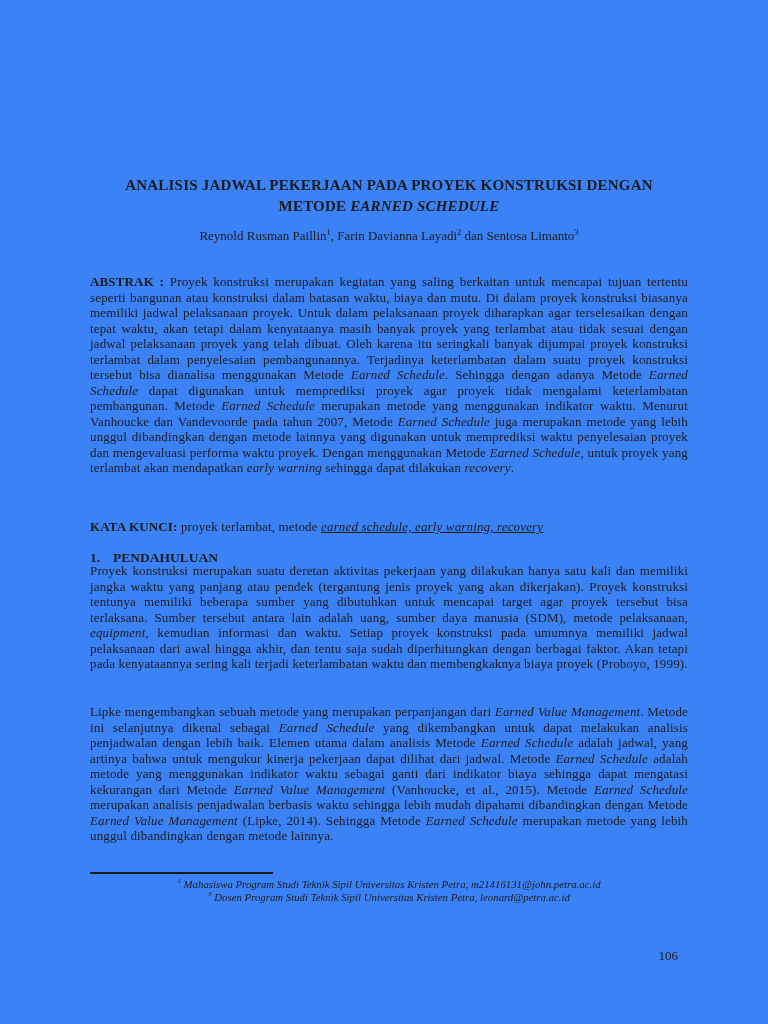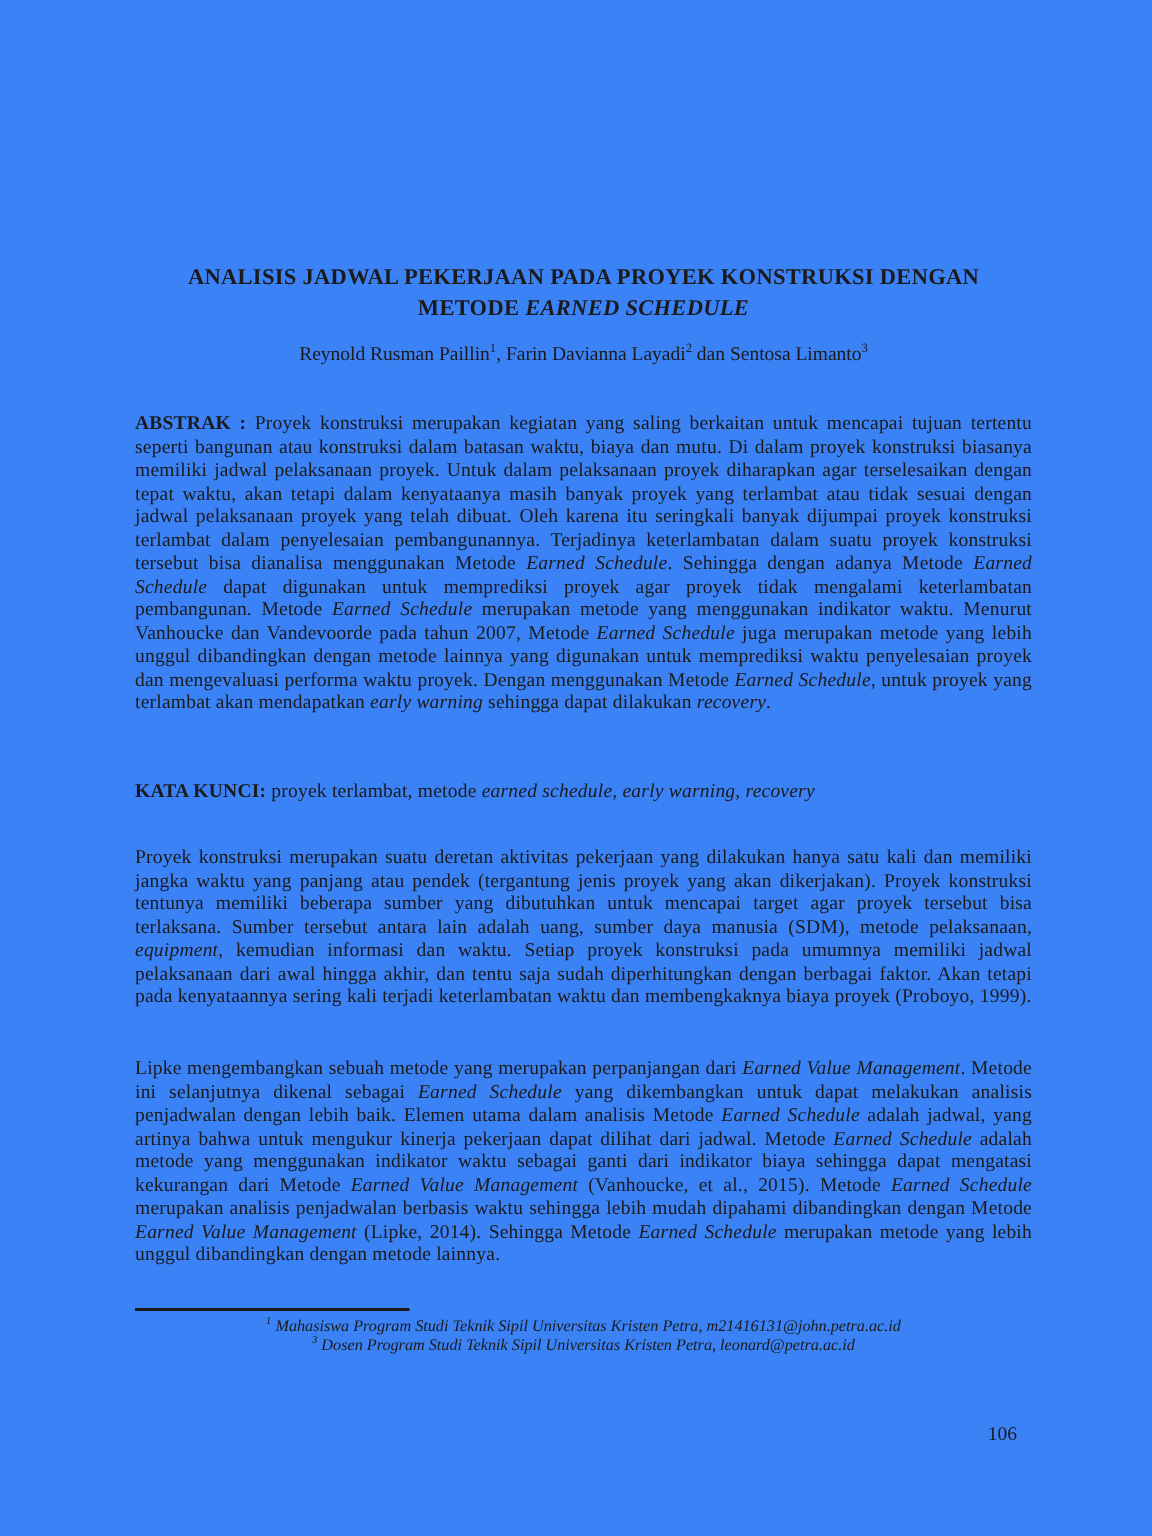--- a/index.html
+++ b/index.html
@@ -89,22 +89,25 @@
 
   <div class="block paper-title">
     <div><span>ANALISIS JADWAL PEKERJAAN PADA PROYEK KONSTRUKSI DENGAN</span></div>
     <div><span>METODE </span><span style="font-style: italic;">EARNED SCHEDULE</span></div>
   </div>
 
   <div class="block authors"><span>Reynold Rusman Paillin</span><sup>1</sup><span>, Farin Davianna Layadi</span><sup>2</sup><span> dan Sentosa Limanto</span><sup>3</sup></div>
 
   <div class="block body-text abstract"><span style="font-weight: bold;">ABSTRAK :</span><span> Proyek konstruksi merupakan kegiatan yang saling berkaitan untuk mencapai tujuan tertentu seperti bangunan atau konstruksi dalam batasan waktu, biaya dan mutu. Di dalam proyek konstruksi biasanya memiliki jadwal pelaksanaan proyek. Untuk dalam pelaksanaan proyek diharapkan agar terselesaikan dengan tepat waktu, akan tetapi dalam kenyataanya masih banyak proyek yang terlambat atau tidak sesuai dengan jadwal pelaksanaan proyek yang telah dibuat. Oleh karena itu seringkali banyak dijumpai proyek konstruksi terlambat dalam penyelesaian pembangunannya. Terjadinya keterlambatan dalam suatu proyek konstruksi tersebut bisa dianalisa menggunakan Metode </span><span style="font-style: italic;">Earned Schedule</span><span>. Sehingga dengan adanya Metode </span><span style="font-style: italic;">Earned Schedule</span><span> dapat digunakan untuk memprediksi proyek agar proyek tidak mengalami keterlambatan pembangunan. Metode </span><span style="font-style: italic;">Earned Schedule</span><span> merupakan metode yang menggunakan indikator waktu. Menurut Vanhoucke dan Vandevoorde pada tahun 2007, Metode </span><span style="font-style: italic;">Earned Schedule</span><span> juga merupakan metode yang lebih unggul dibandingkan dengan metode lainnya yang digunakan untuk memprediksi waktu penyelesaian proyek dan mengevaluasi performa waktu proyek. Dengan menggunakan Metode </span><span style="font-style: italic;">Earned Schedule</span><span>, untuk proyek yang terlambat akan mendapatkan </span><span style="font-style: italic;">early warning</span><span> sehingga dapat dilakukan </span><span style="font-style: italic;">recovery</span><span>.</span></div>
 
-  <div class="block body-text keywords"><span style="font-weight: bold;">KATA KUNCI:</span><span> proyek terlambat, metode </span><span style="font-style: italic;">earned schedule, early warning, recovery</span></div>
+  <div class="block body-text keywords"><span style="font-weight: bold;">KATA KUNCI:</span><span> proyek terlambat, metode </span><span style="font-style: italic; text-decoration: underline;">earned schedule, early warning, recovery</span></div>
 
+  <div class="block heading">
+    <span class="h-num">1.</span><span>PENDAHULUAN</span>
+  </div>
 
   <div class="block body-text para1"><span>Proyek konstruksi merupakan suatu deretan aktivitas pekerjaan yang dilakukan hanya satu kali dan memiliki jangka waktu yang panjang atau pendek (tergantung jenis proyek yang akan dikerjakan). Proyek konstruksi tentunya memiliki beberapa sumber yang dibutuhkan untuk mencapai target agar proyek tersebut bisa terlaksana. Sumber tersebut antara lain adalah uang, sumber daya manusia (SDM), metode pelaksanaan, </span><span style="font-style: italic;">equipment</span><span>, kemudian informasi dan waktu. Setiap proyek konstruksi pada umumnya memiliki jadwal pelaksanaan dari awal hingga akhir, dan tentu saja sudah diperhitungkan dengan berbagai faktor. Akan tetapi pada kenyataannya sering kali terjadi keterlambatan waktu dan membengkaknya biaya proyek (Proboyo, 1999).</span></div>
 
   <div class="block body-text para2"><span>Lipke mengembangkan sebuah metode yang merupakan perpanjangan dari </span><span style="font-style: italic;">Earned Value Management</span><span>. Metode ini selanjutnya dikenal sebagai </span><span style="font-style: italic;">Earned Schedule</span><span> yang dikembangkan untuk dapat melakukan analisis penjadwalan dengan lebih baik. Elemen utama dalam analisis Metode </span><span style="font-style: italic;">Earned Schedule</span><span> adalah jadwal, yang artinya bahwa untuk mengukur kinerja pekerjaan dapat dilihat dari jadwal. Metode </span><span style="font-style: italic;">Earned Schedule</span><span> adalah metode yang menggunakan indikator waktu sebagai ganti dari indikator biaya sehingga dapat mengatasi kekurangan dari Metode </span><span style="font-style: italic;">Earned Value Management</span><span> (Vanhoucke, et al., 2015). Metode </span><span style="font-style: italic;">Earned Schedule</span><span> merupakan analisis penjadwalan berbasis waktu sehingga lebih mudah dipahami dibandingkan dengan Metode </span><span style="font-style: italic;">Earned Value Management</span><span> (Lipke, 2014). Sehingga Metode </span><span style="font-style: italic;">Earned Schedule</span><span> merupakan metode yang lebih unggul dibandingkan dengan metode lainnya.</span></div>
 
   <div class="footnote-rule"></div>
 
   <div class="block footnotes">
     <div><sup>1</sup><span> Mahasiswa Program Studi Teknik Sipil Universitas Kristen Petra, m21416131@john.petra.ac.id</span></div>
     <div><sup>3</sup><span> Dosen Program Studi Teknik Sipil Universitas Kristen Petra, leonard@petra.ac.id</span></div>

